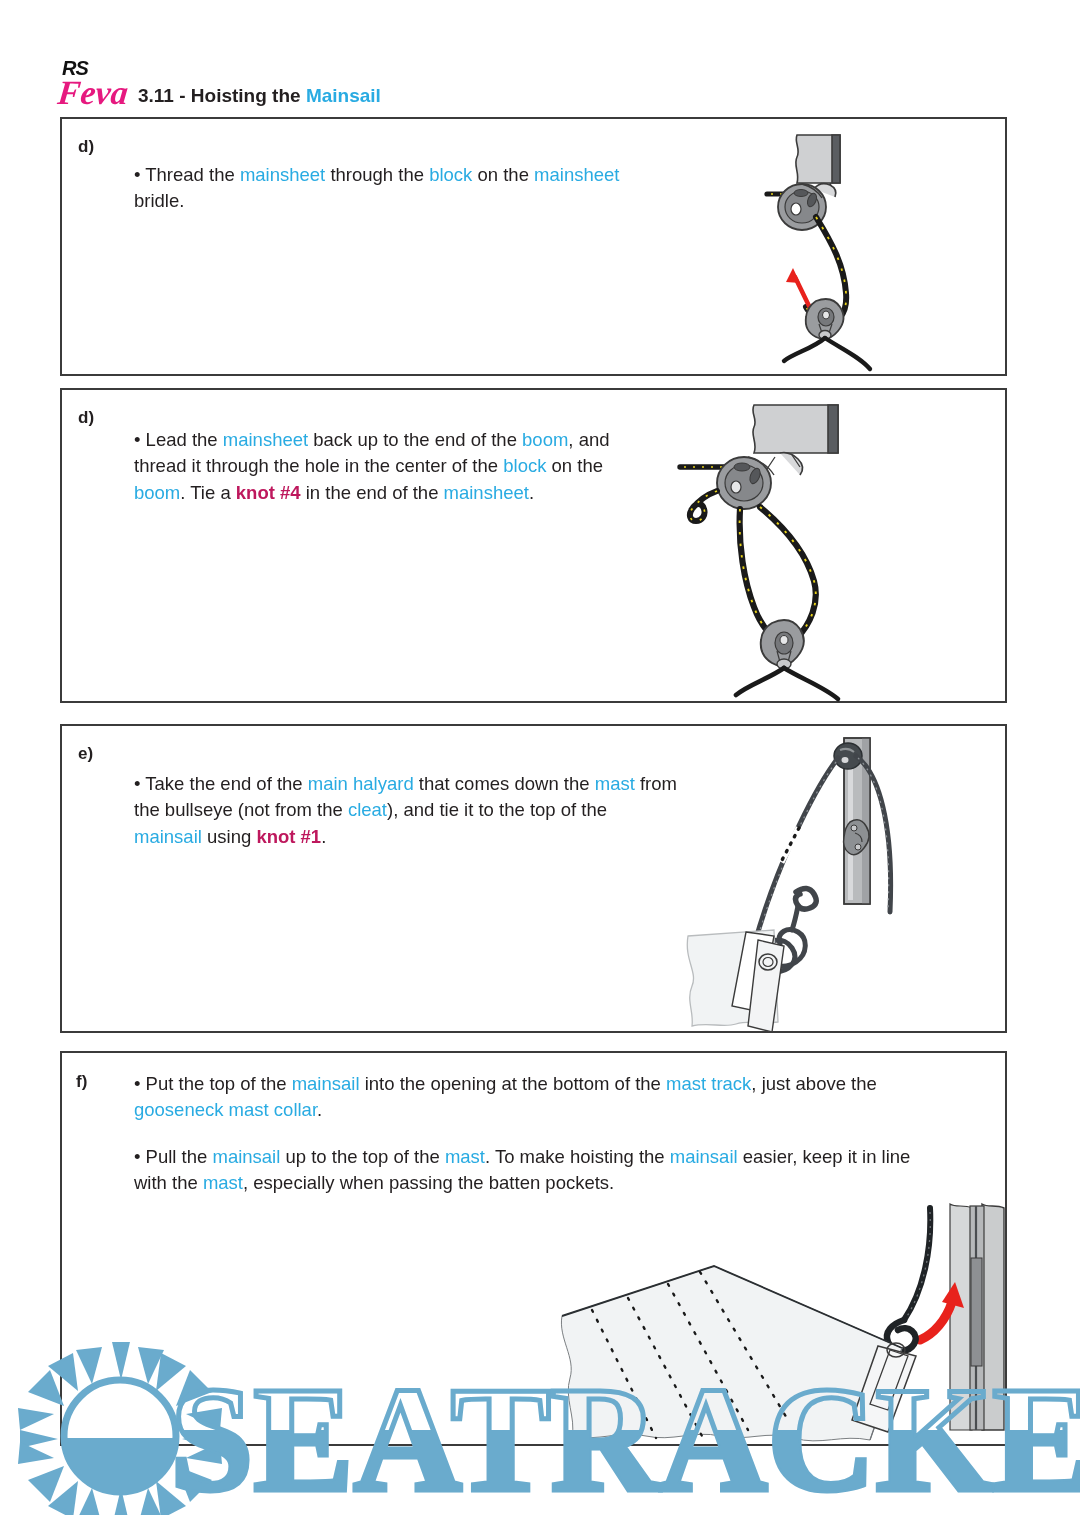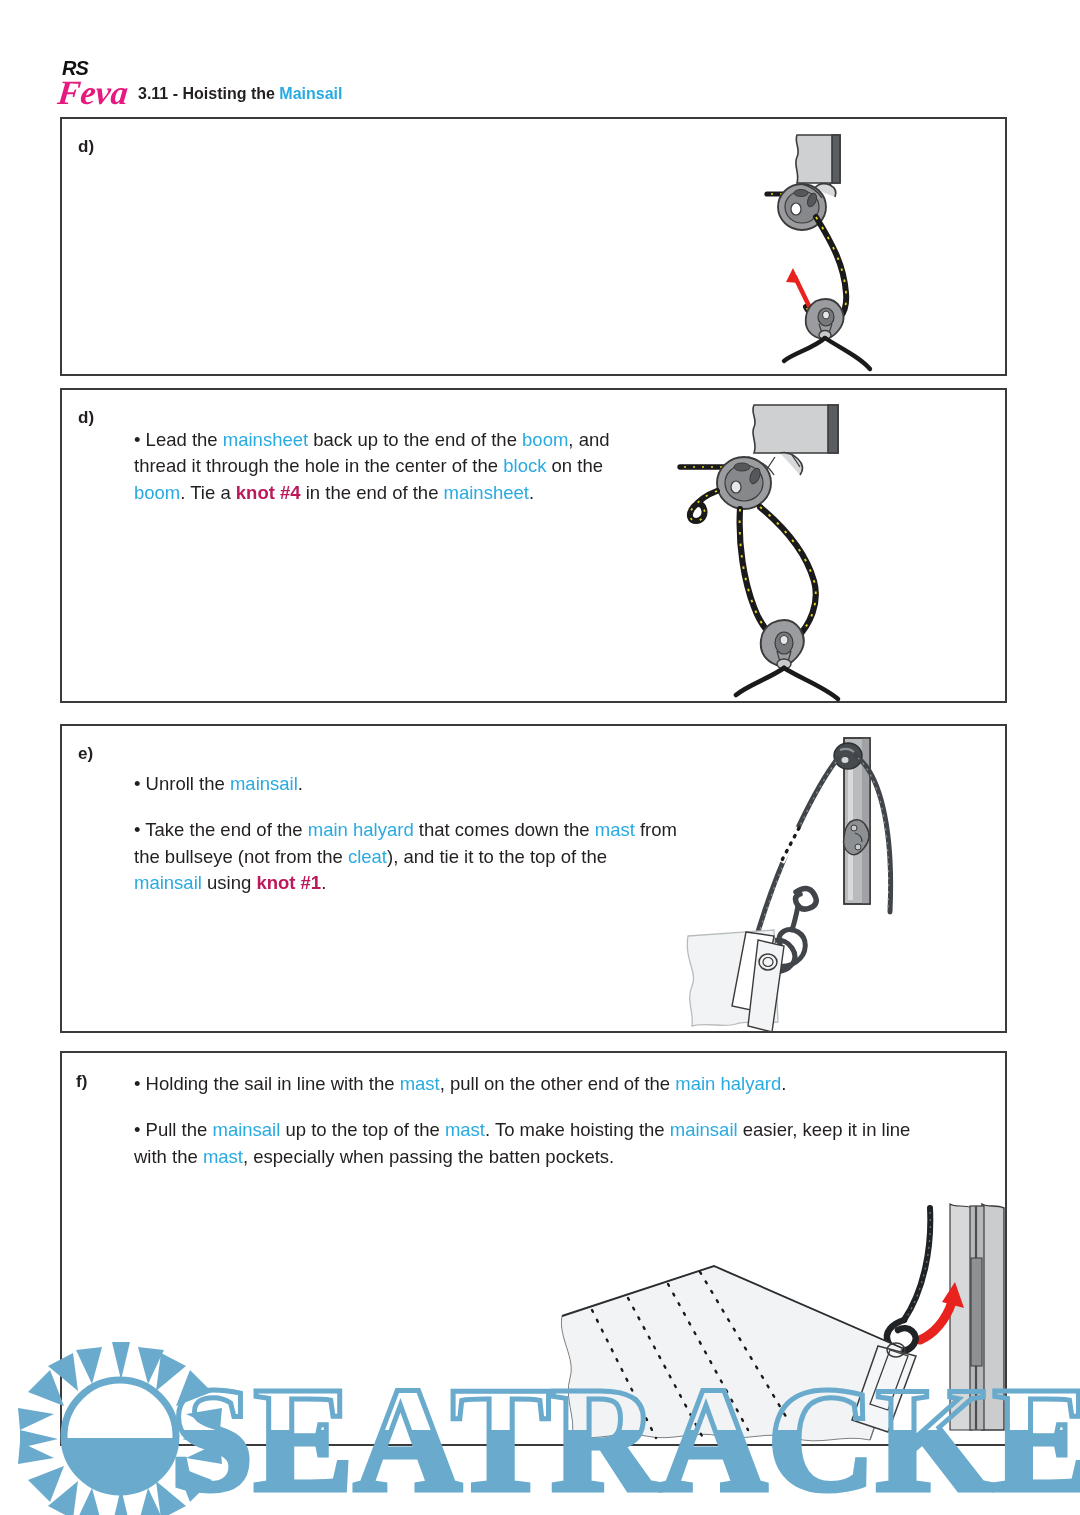--- a/index.html
+++ b/index.html
@@ -52,21 +52,21 @@
     font-style: italic;
     font-size: 34px;
     color: #e6197f;
     line-height: 1;
     transform: skewX(-6deg);
   }
   .header-title {
     position: absolute;
     left: 80px;
     top: 27px;
-    font-size: 16px;
+    font-size: 19px;
     font-weight: bold;
     color: #231f20;
     white-space: nowrap;
   }
   .header-title .hl { color: #29abe2; }
 
   
   .panel {
     position: absolute;
     border: 2px solid #3b3b3b;
@@ -128,20 +128,23 @@
     <div class="logo-rs">RS</div>
     <div class="logo-feva" style="color: rgb(230, 25, 127);">Feva</div>
   </div>
   <div class="header-title">
     <span>3.11 - Hoisting the </span><span class="hl" style="color: rgb(41, 171, 226);">Mainsail</span>
   </div>
 </div>
 
 <div class="panel" id="panel-1">
   <div class="panel-letter" id="p1-letter">d)</div>
+  <div class="panel-text" id="p1-text">
+      <p><span>• Thread the </span><span class="hl" style="color: rgb(41, 171, 226);">mainsheet</span><span> through the </span><span class="hl" style="color: rgb(41, 171, 226);">block</span><span> on the </span><span class="hl" style="color: rgb(41, 171, 226);">mainsheet</span><span> bridle.</span></p>
+    </div>
 
   <svg class="art" style="left:700px; top:6px;" width="260" height="250" viewBox="0 0 260 250">
 
     <g>
       <path d="M35 10 L78 10 L78 58 L35 58 C38 48 31 40 35 32 C39 24 32 18 35 10 Z" fill="#cfd0d2" stroke="#3b3b3b" stroke-width="1.6"></path>
       <path d="M70 10 L78 10 L78 58 L70 58 Z" fill="#5a5d61" stroke="#3b3b3b" stroke-width="1.6"></path>
     </g>
 
     <g>
       <path d="M60 58 L54 72 M68 58 L72 70" stroke="#3b3b3b" stroke-width="1.4" fill="none"></path>
@@ -246,21 +249,20 @@
     <g>
       <path d="M122 273 C106 284 86 290 74 300" stroke="#1a1a1a" stroke-width="4.6" fill="none" stroke-linecap="round"></path>
       <path d="M122 273 C140 284 162 292 176 304" stroke="#1a1a1a" stroke-width="4.6" fill="none" stroke-linecap="round"></path>
     </g>
   </svg>
 </div>
 
 <div class="panel" id="panel-3">
   <div class="panel-letter" id="p3-letter">e)</div>
   <div class="panel-text" id="p3-text">
-      <p><span>• Unroll the </span><span class="hl" style="color: rgb(41, 171, 226);">mainsail</span><span>.</span></p>
       <p><span>• Take the end of the </span><span class="hl" style="color: rgb(41, 171, 226);">main halyard</span><span> that comes down the </span><span class="hl" style="color: rgb(41, 171, 226);">mast</span><span> from the bullseye (not from the </span><span class="hl" style="color: rgb(41, 171, 226);">cleat</span><span>), and tie it to the top of the </span><span class="hl" style="color: rgb(41, 171, 226);">mainsail</span><span> using </span><span class="hl-b">knot #1</span><span>.</span></p>
     </div>
 
   <svg class="art" style="left:600px; top:6px;" width="300" height="300" viewBox="0 0 300 300">
 
     <g>
       <path d="M182 6 L208 6 L208 172 L182 172 Z" fill="#b9bbbd" stroke="#3b3b3b" stroke-width="1.5"></path>
       <path d="M186 12 L191 12 L191 168 L186 168 Z" fill="#d9dadc" stroke="none"></path>
       <path d="M200 6 L208 6 L208 172 L200 172 Z" fill="#a0a2a5" stroke="none"></path>
       <path d="M182 6 L208 6 L208 172 L182 172 Z" fill="none" stroke="#3b3b3b" stroke-width="1.5"></path>
@@ -308,21 +310,21 @@
 
       <ellipse cx="106" cy="230" rx="9" ry="8" fill="none" stroke="#3b3b3b" stroke-width="1.5"></ellipse>
       <ellipse cx="106" cy="230" rx="5" ry="4.5" fill="none" stroke="#3b3b3b" stroke-width="1.2"></ellipse>
     </g>
   </svg>
 </div>
 
 <div class="panel" id="panel-4">
   <div class="panel-letter" id="p4-letter">f)</div>
   <div class="panel-text" id="p4-text">
-      <p><span>• Holding the sail in line with the </span><span class="hl" style="color: rgb(41, 171, 226);">mast</span><span>, pull on the other end of the </span><span class="hl" style="color: rgb(41, 171, 226);">main halyard</span><span>.</span></p>
+      <p><span>• Put the top of the </span><span class="hl" style="color: rgb(41, 171, 226);">mainsail</span><span> into the opening at the bottom of the </span><span class="hl" style="color: rgb(41, 171, 226);">mast track</span><span>, just above the </span><span class="hl" style="color: rgb(41, 171, 226);">gooseneck mast collar</span><span>.</span></p>
       <p><span>• Pull the </span><span class="hl" style="color: rgb(41, 171, 226);">mainsail</span><span> up to the top of the </span><span class="hl" style="color: rgb(41, 171, 226);">mast</span><span>. To make hoisting the </span><span class="hl" style="color: rgb(41, 171, 226);">mainsail</span><span> easier, keep it in line with the </span><span class="hl" style="color: rgb(41, 171, 226);">mast</span><span>, especially when passing the batten pockets.</span></p>
     </div>
 
   <svg class="art" style="left:490px; top:145px;" width="470" height="245" viewBox="0 0 470 245">
 
     <g>
       <path d="M430 6 C436 10 444 6 452 10 L452 232 L430 232 Z" fill="#cacccd" stroke="#3b3b3b" stroke-width="1.4"></path>
       <path d="M398 6 C404 10 412 6 420 10 L420 232 L398 232 Z" fill="#d6d8d9" stroke="#3b3b3b" stroke-width="1.2"></path>
       <rect x="418" y="8" width="14" height="224" fill="#b6b8ba" stroke="#3b3b3b" stroke-width="1.2"></rect>
       <path d="M424 8 L424 232" stroke="#4a4d50" stroke-width="2.2"></path>

